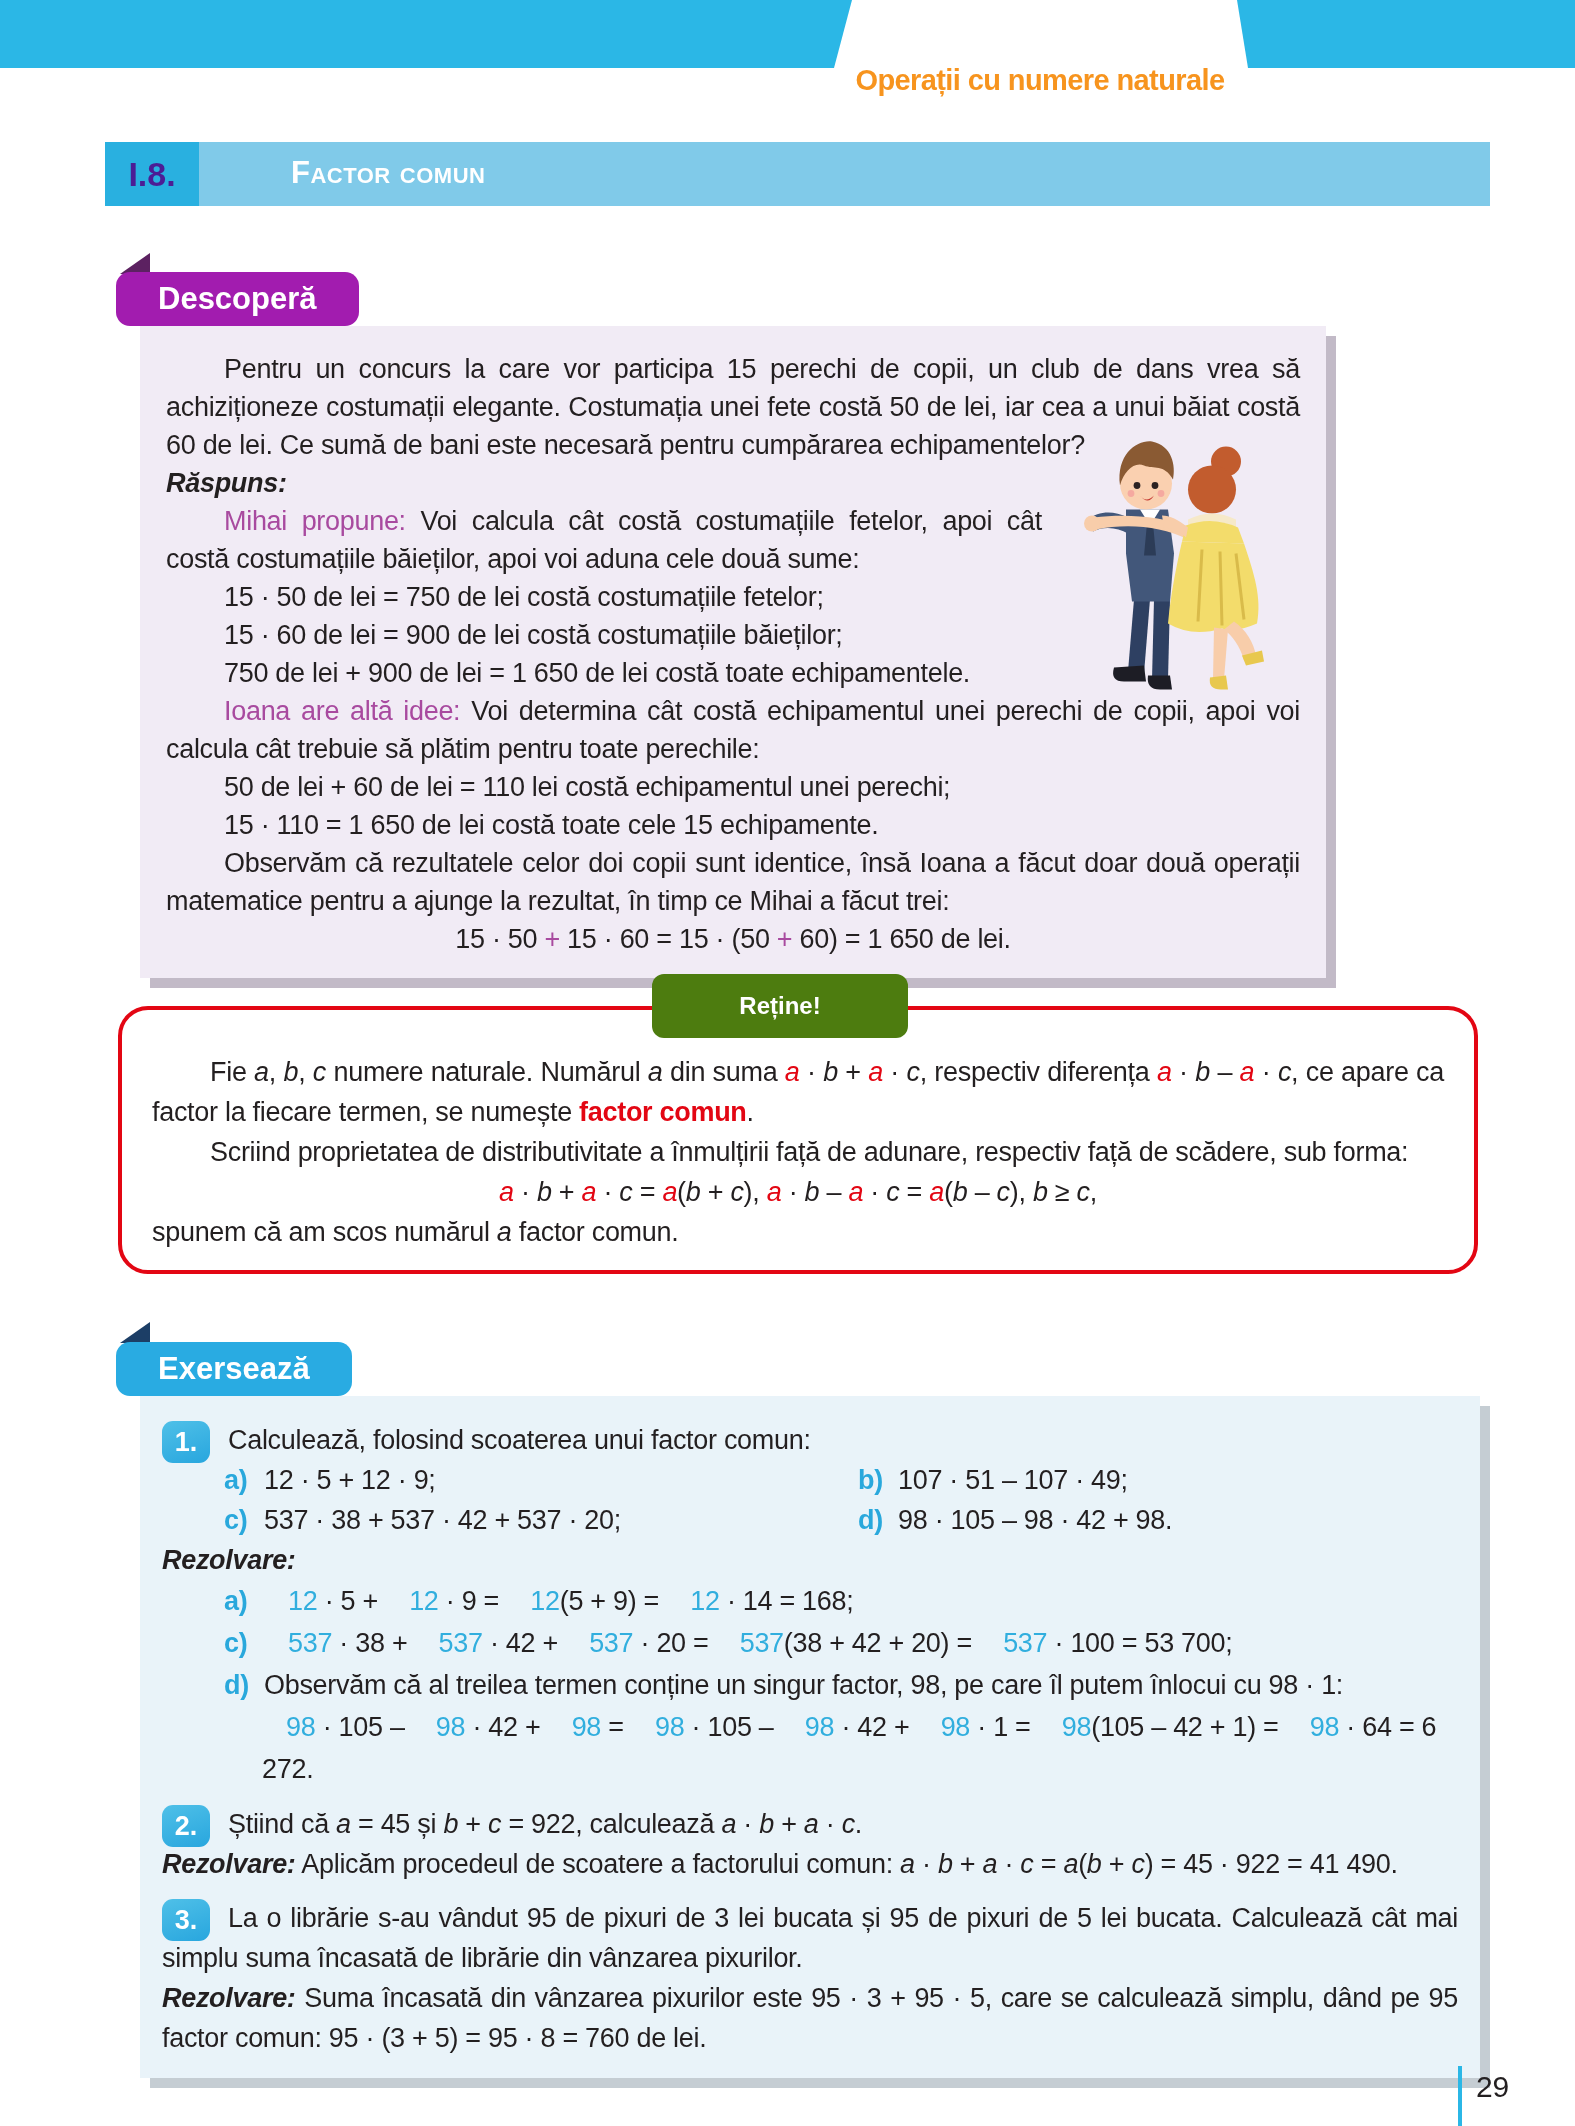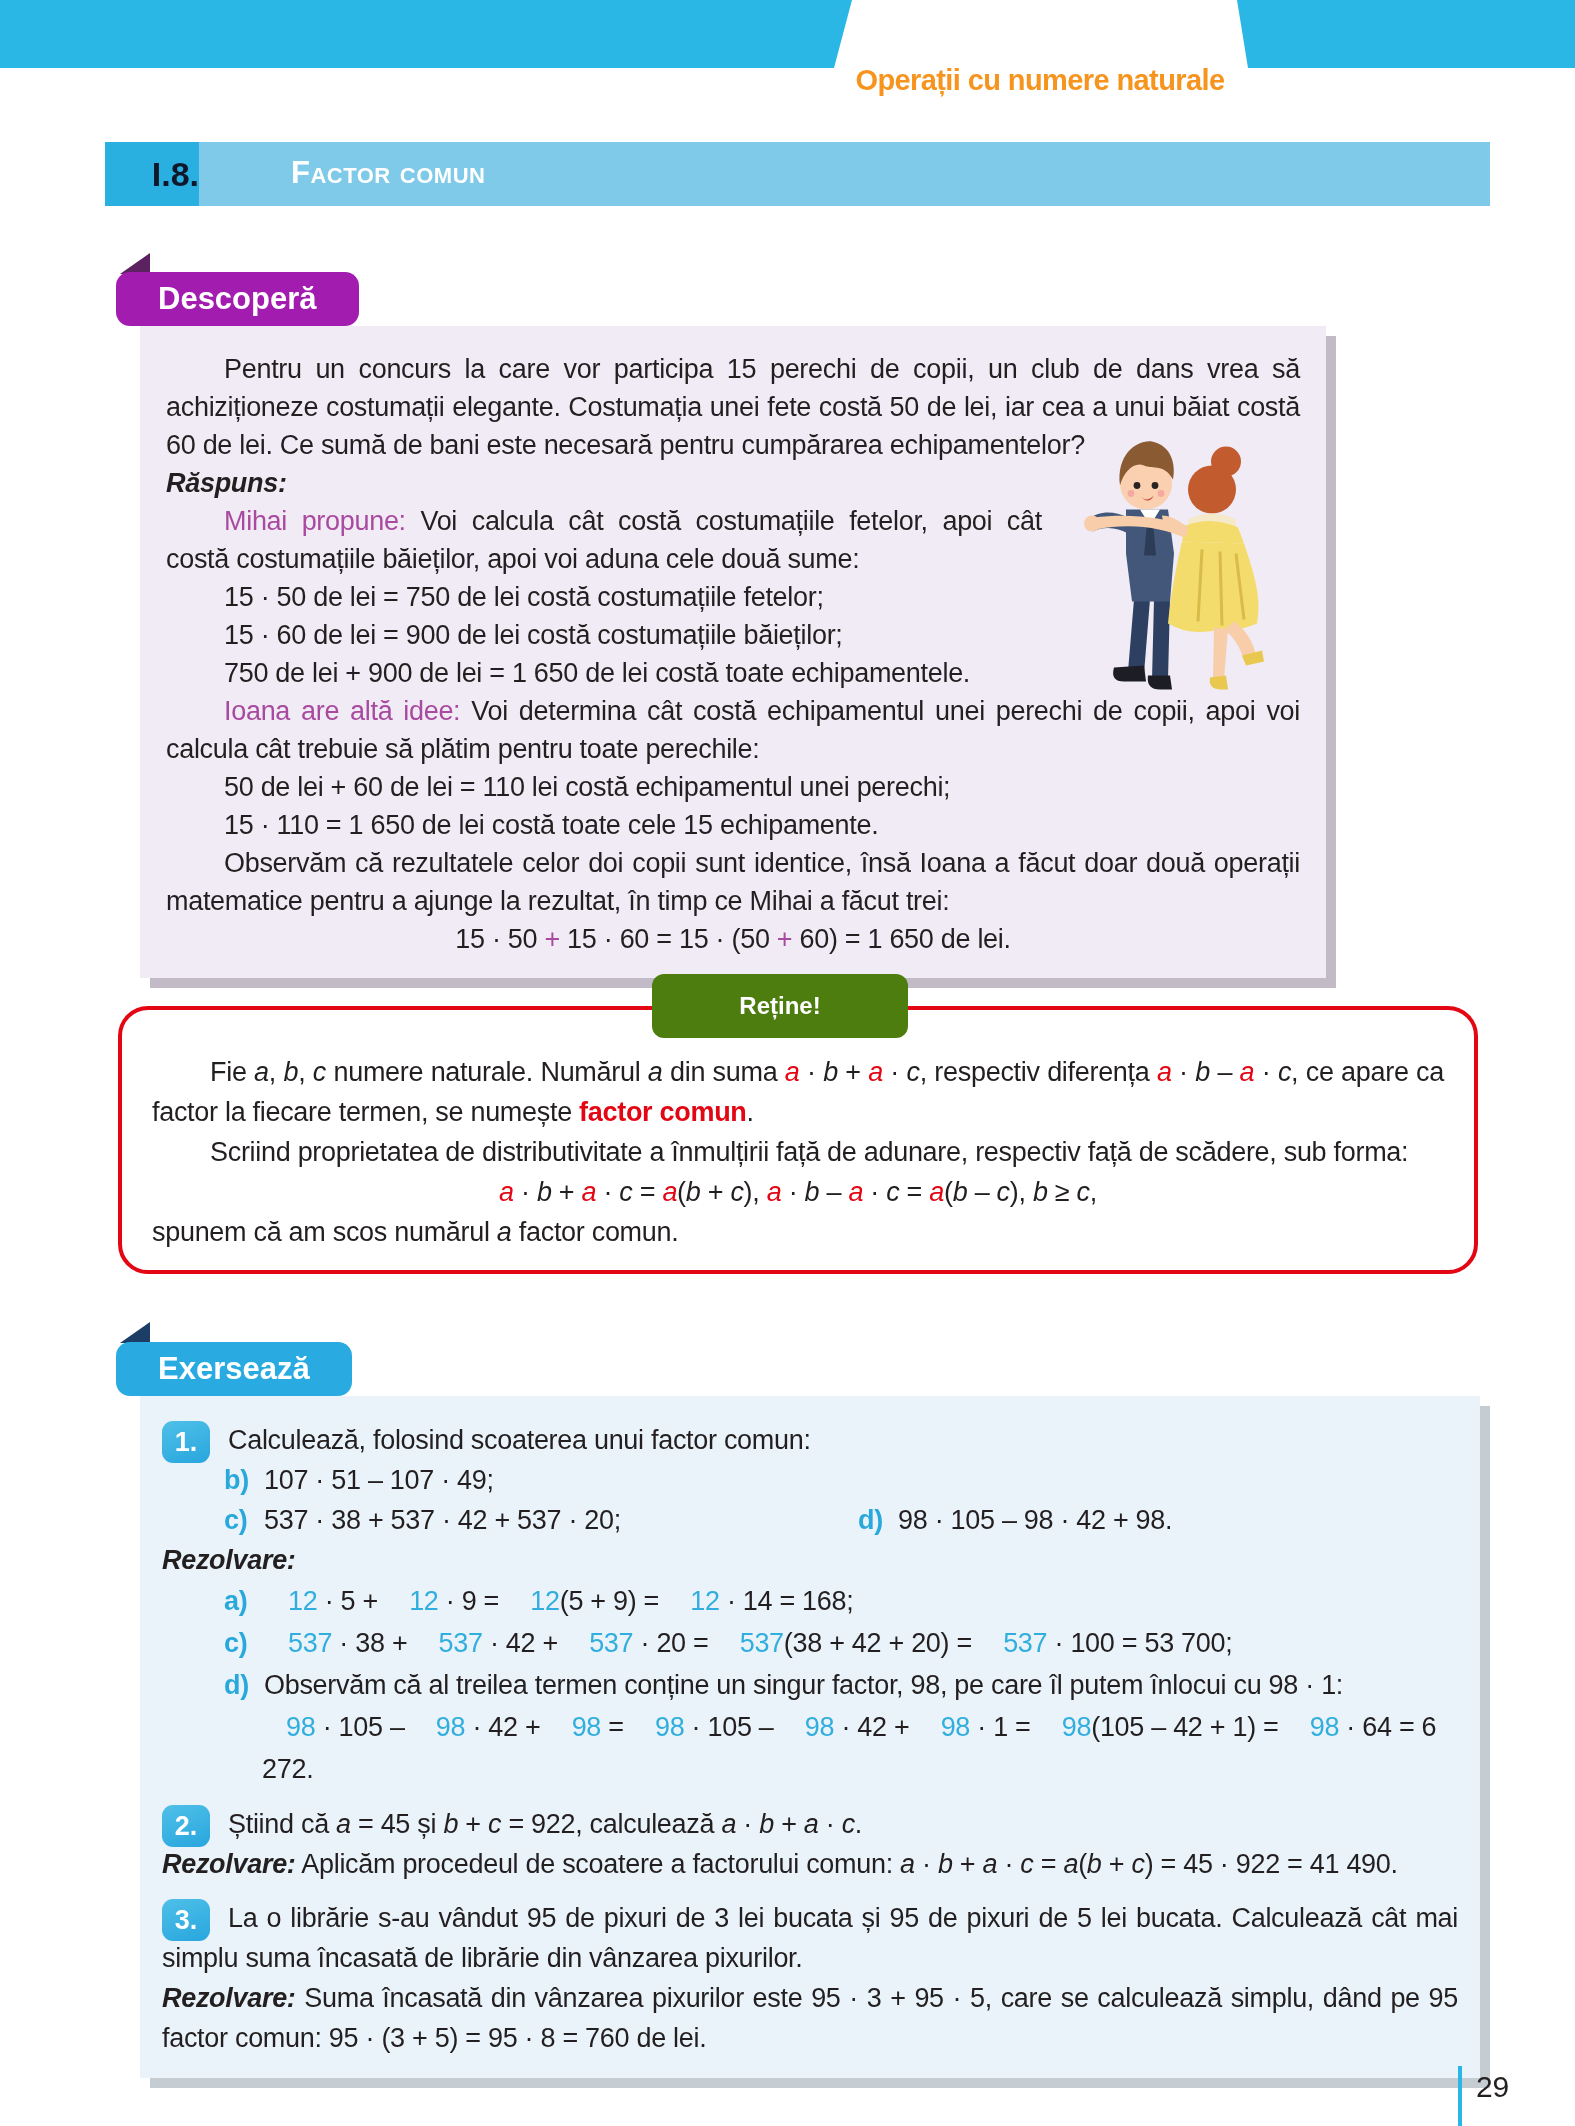--- a/index.html
+++ b/index.html
@@ -11,21 +11,21 @@
   
   .band-left{position:absolute;top:0;left:0;width:852px;height:68px;background:#2bb7e6;
     clip-path:polygon(0 0,852px 0,834px 68px,0 68px);}
   .band-right{position:absolute;top:0;left:1237px;width:338px;height:68px;background:#2bb7e6;
     clip-path:polygon(0 0,338px 0,338px 68px,11px 68px);}
   .page-header-title{position:absolute;top:64px;left:845px;width:390px;text-align:center;
     color:#f7941e;font-weight:bold;font-size:29px;letter-spacing:-0.6px;white-space:nowrap;}
   
   .lesson-bar{position:absolute;top:142px;left:105px;width:1385px;height:64px;background:#80cae9;}
   .lesson-num{position:absolute;top:0;left:0;width:94px;height:64px;background:#29b0e0;
-    color:#0f172a;font-weight:bold;font-size:34px;text-align:right;line-height:64px;letter-spacing:0;}
+    color:#4c1d95;font-weight:bold;font-size:34px;text-align:center;line-height:64px;letter-spacing:0;}
   .lesson-title{position:absolute;top:0;left:186px;height:64px;line-height:62px;color:#fff;
     font-weight:bold;font-size:31px;font-variant:small-caps;letter-spacing:0.5px;}
   
   .fold{position:absolute;width:30px;height:21px;}
   .fold-purple{background:#5c2161;clip-path:polygon(0 100%,100% 0,100% 100%);}
   .fold-navy{background:#1c3e66;clip-path:polygon(0 100%,100% 0,100% 100%);}
   .tab{position:absolute;height:54px;line-height:54px;padding:0 42px;border-radius:14px;
     color:#fff;font-weight:bold;font-size:31px;letter-spacing:0;}
   .tab-discover{background:#a21caf;}
   .tab-exercise{background:#29abe2;}
@@ -151,20 +151,21 @@
 </div>
 
 <div class="fold fold-navy" style="left:120px;top:1322px;"></div>
 <div class="tab tab-exercise" style="left:116px;top:1342px;z-index:2;">Exersează</div>
 <div class="box-exercise">
 
   <div class="exercise">
     <div class="badge">1.</div>
     <div class="ln q-first">Calculează, folosind scoaterea unui factor comun:</div>
     <div class="items-row">
+      <div class="ln item-col1"><span class="lbl">a)</span><span>12 · 5 + 12 · 9;</span></div>
       <div class="ln"><span class="lbl">b)</span><span>107 · 51 – 107 · 49;</span></div>
     </div>
     <div class="items-row">
       <div class="ln item-col1"><span class="lbl">c)</span><span>537 · 38 + 537 · 42 + 537 · 20;</span></div>
       <div class="ln"><span class="lbl">d)</span><span>98 · 105 – 98 · 42 + 98.</span></div>
     </div>
     <div class="ln bi">Rezolvare:</div>
     <div class="ln sol"><span class="lbl">a)</span><span><span class="blue">12</span><span> · 5 + </span><span class="blue">12</span><span> · 9 = </span><span class="blue">12</span><span>(5 + 9) = </span><span class="blue">12</span><span> · 14 = 168;</span></span></div>
     <div class="ln sol"><span class="lbl">c)</span><span><span class="blue">537</span><span> · 38 + </span><span class="blue">537</span><span> · 42 + </span><span class="blue">537</span><span> · 20 = </span><span class="blue">537</span><span>(38 + 42 + 20) = </span><span class="blue">537</span><span> · 100 = 53 700;</span></span></div>
     <div class="ln sol"><span class="lbl">d)</span><span>Observăm că al treilea termen conține un singur factor, 98, pe care îl putem înlocui cu 98 · 1:</span></div>

